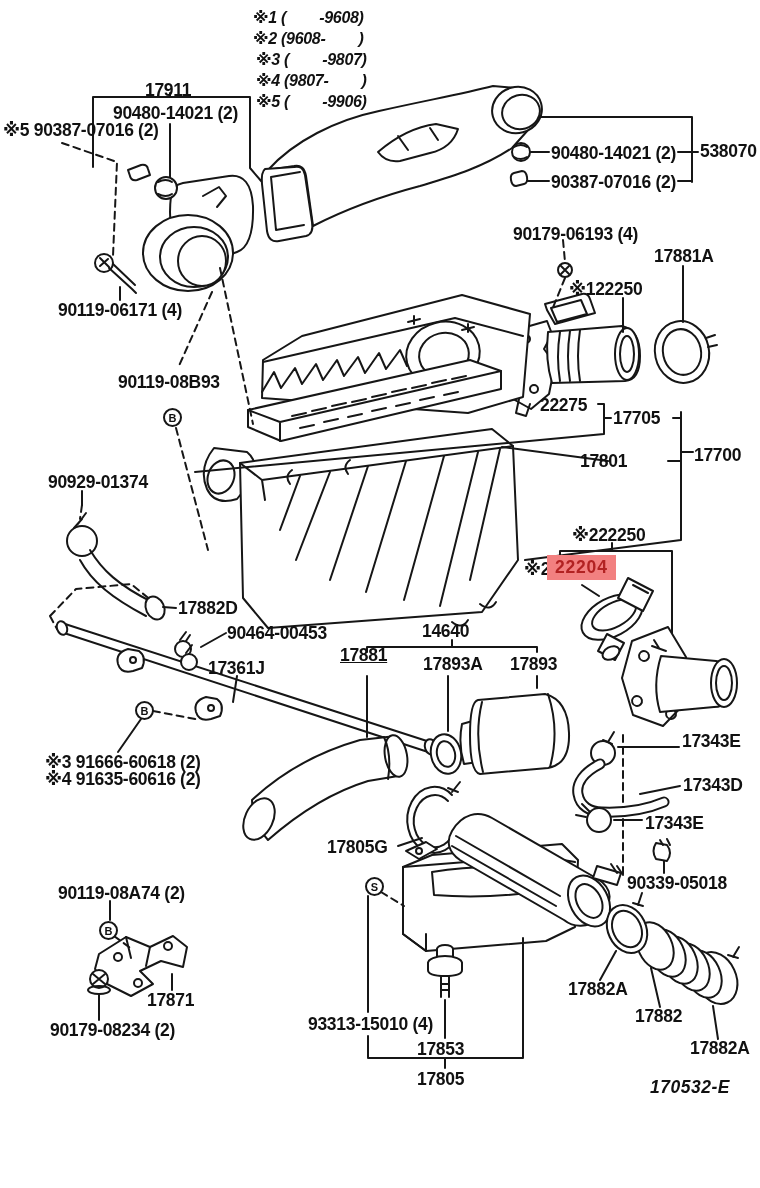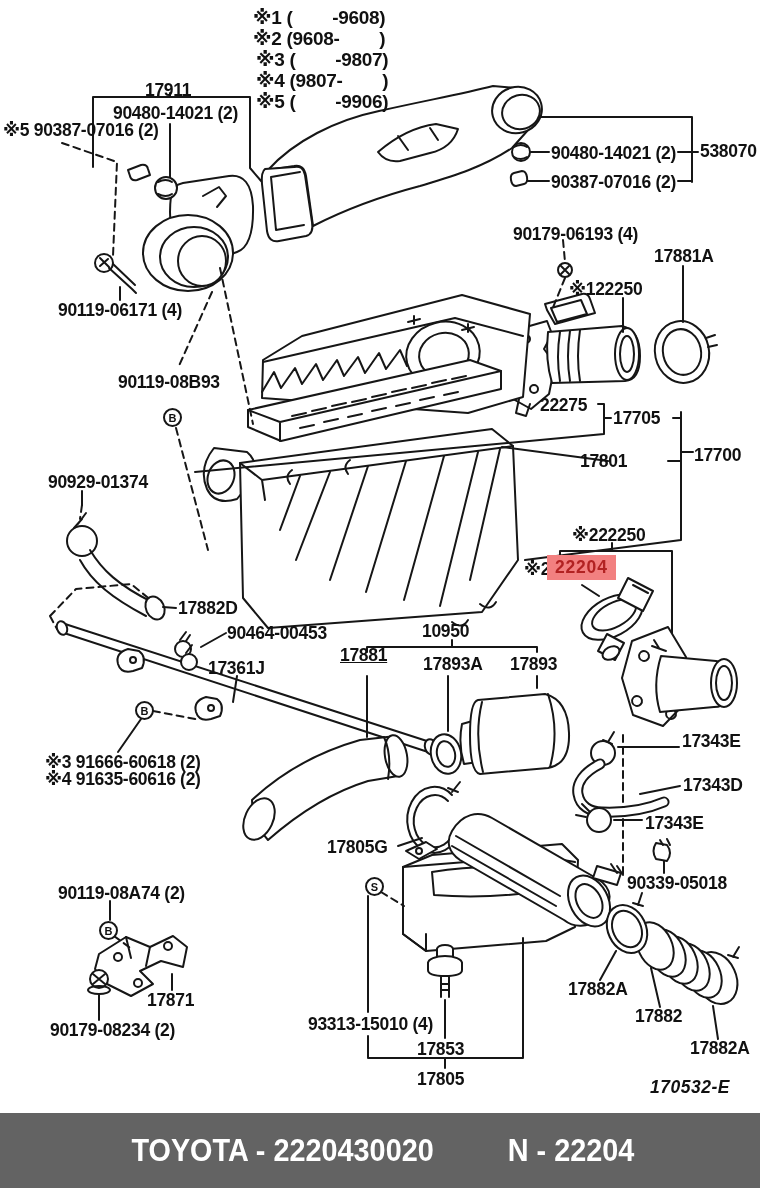--- a/index.html
+++ b/index.html
@@ -15,21 +15,21 @@
   svg.art{position:absolute;left:0;top:0;}
   svg.art path,svg.art circle,svg.art ellipse{
     stroke:var(--line_color);stroke-width:2;fill:none;stroke-linecap:round;stroke-linejoin:round;}
   svg.art .w{fill:#ffffff;}
   svg.art .dash{stroke-dasharray:7 5;}
   svg.art .tube-o{stroke-width:11;}
   svg.art .tube-i{stroke:#ffffff;stroke-width:7;}
   #label-layer{position:absolute;left:0;top:0;width:760px;height:1113px;}
   .lbl{position:absolute;font-weight:700;font-size:17.5px;line-height:19px;
        letter-spacing:-0.3px;white-space:pre;color:#111;}
-  .lbl.legend{font-size:19px;}
+  .lbl.legend{font-size:16px;font-style:italic;}
   .lbl.figure{letter-spacing:0.5px;font-style:italic;}
   .lbl.highlight{background:var(--highlight_bg);color:var(--highlight_text);
        padding:3px 8px;letter-spacing:0.8px;}
   .callout{position:absolute;width:15px;height:15px;border:2px solid var(--line_color);
        border-radius:50%;background:#fff;display:flex;align-items:center;justify-content:center;
        font-weight:700;font-size:11px;color:#111;}
   .footer{position:absolute;left:0;top:1113px;width:760px;height:75px;
        background:var(--footer_bg);color:var(--footer_text);
        display:flex;align-items:center;justify-content:center;gap:58px;}
   .footer span{font-weight:700;font-size:31px;transform:scaleX(0.93);white-space:pre;}
@@ -283,21 +283,21 @@
       <div class="lbl part" style="left: 694px; top: 446px;">17700</div>
       <div class="lbl part" style="left: 58px; top: 301px;">90119-06171 (4)</div>
       <div class="lbl part" style="left: 118px; top: 373px;">90119-08B93</div>
       <div class="lbl part" style="left: 48px; top: 473px;">90929-01374</div>
       <div class="lbl part" style="left: 572px; top: 526px;">※222250</div>
       <div class="lbl part" style="left: 524px; top: 560px;">※2</div>
       <div class="lbl highlight" style="left: 547px; top: 555px;">22204</div>
       <div class="lbl part" style="left: 178px; top: 599px;">17882D</div>
       <div class="lbl part" style="left: 227px; top: 624px;">90464-00453</div>
       <div class="lbl part" style="left: 208px; top: 659px;">17361J</div>
-      <div class="lbl part" style="left: 422px; top: 622px;">10950</div>
+      <div class="lbl part" style="left: 422px; top: 622px;">14640</div>
       <div class="lbl part" style="left: 340px; top: 646px; text-decoration: underline;">17881</div>
       <div class="lbl part" style="left: 423px; top: 655px;">17893A</div>
       <div class="lbl part" style="left: 510px; top: 655px;">17893</div>
       <div class="lbl part" style="left: 45px; top: 753px;">※3 91666-60618 (2)</div>
       <div class="lbl part" style="left: 45px; top: 770px;">※4 91635-60616 (2)</div>
       <div class="lbl part" style="left: 682px; top: 732px;">17343E</div>
       <div class="lbl part" style="left: 683px; top: 776px;">17343D</div>
       <div class="lbl part" style="left: 645px; top: 814px;">17343E</div>
       <div class="lbl part" style="left: 627px; top: 874px;">90339-05018</div>
       <div class="lbl part" style="left: 327px; top: 838px;">17805G</div>
@@ -310,17 +310,13 @@
       <div class="lbl part" style="left: 568px; top: 980px;">17882A</div>
       <div class="lbl part" style="left: 635px; top: 1007px;">17882</div>
       <div class="lbl part" style="left: 690px; top: 1039px;">17882A</div>
       <div class="lbl figure" style="left: 650px; top: 1078px;">170532-E</div>
       <div class="callout" style="left: 163px; top: 408px;">B</div>
       <div class="callout" style="left: 135px; top: 701px;">B</div>
       <div class="callout" style="left: 99px; top: 921px;">B</div>
       <div class="callout" style="left: 365px; top: 877px;">S</div>
     </div>
 
-  <footer class="footer">
-    <span>TOYOTA - 2220430020</span>
-    <span>N - 22204</span>
-  </footer>
 </div>
 
 </body></html>

